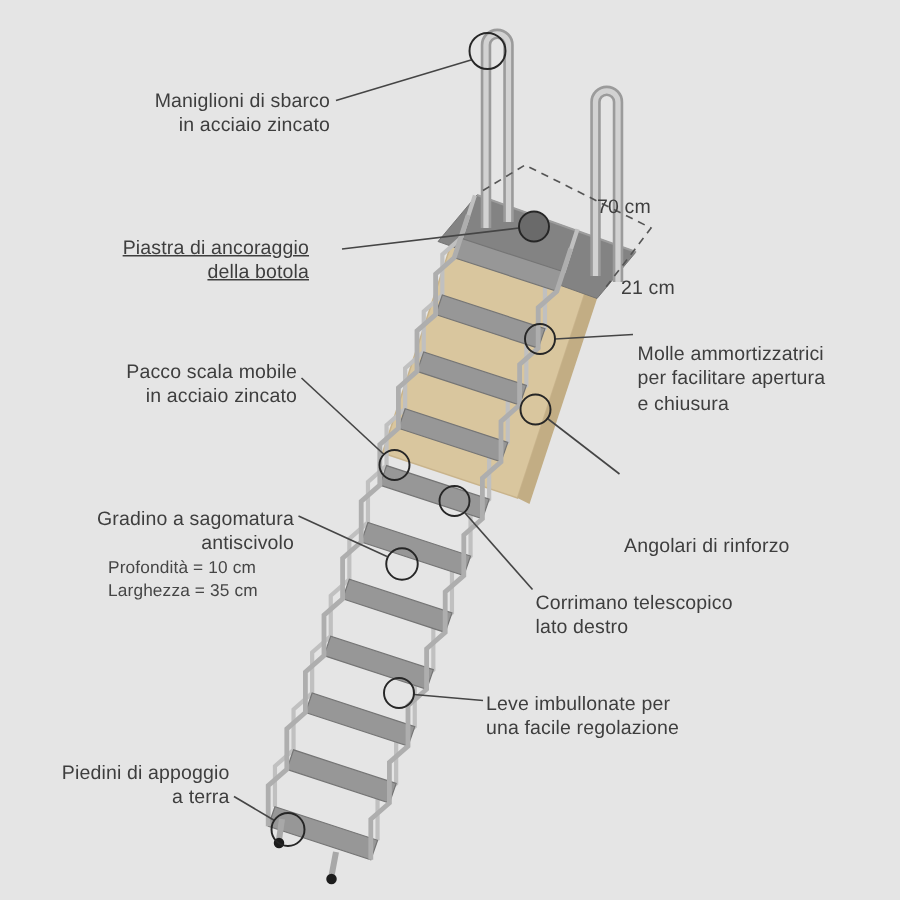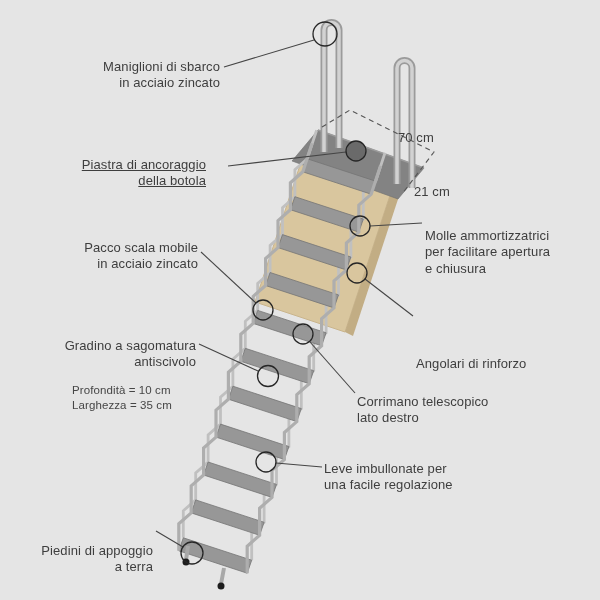--- a/index.html
+++ b/index.html
@@ -102,24 +102,24 @@
 
   <div class="label r" style="left:56px;top:157px;width:150px;text-decoration:underline;">Piastra di ancoraggio
 della botola</div>
 
   <div class="label r" style="left:48px;top:240px;width:150px;">Pacco scala mobile
 in acciaio zincato</div>
 
   <div class="label r" style="left:46px;top:338px;width:150px;">Gradino a sagomatura
 antiscivolo</div>
 
-  <div class="label small" style="left:72px;top:383px;width:140px;">Profondità = 10 cm
+  <div class="label small" style="left:72px;top:372px;width:140px;">Profondità = 10 cm
 Larghezza = 35 cm</div>
 
-  <div class="label r" style="left:3px;top:507px;width:150px;margin-top:36px;">Piedini di appoggio
+  <div class="label r" style="left:3px;top:507px;width:150px;">Piedini di appoggio
 a terra</div>
 
   <div class="label dim" style="left:398px;top:130px;">70 cm</div>
 
   <div class="label dim" style="left:414px;top:184px;">21 cm</div>
 
   <div class="label" style="left:425px;top:208px;width:170px;margin-top:20px;">Molle ammortizzatrici
 per facilitare apertura
 e chiusura</div>
 

